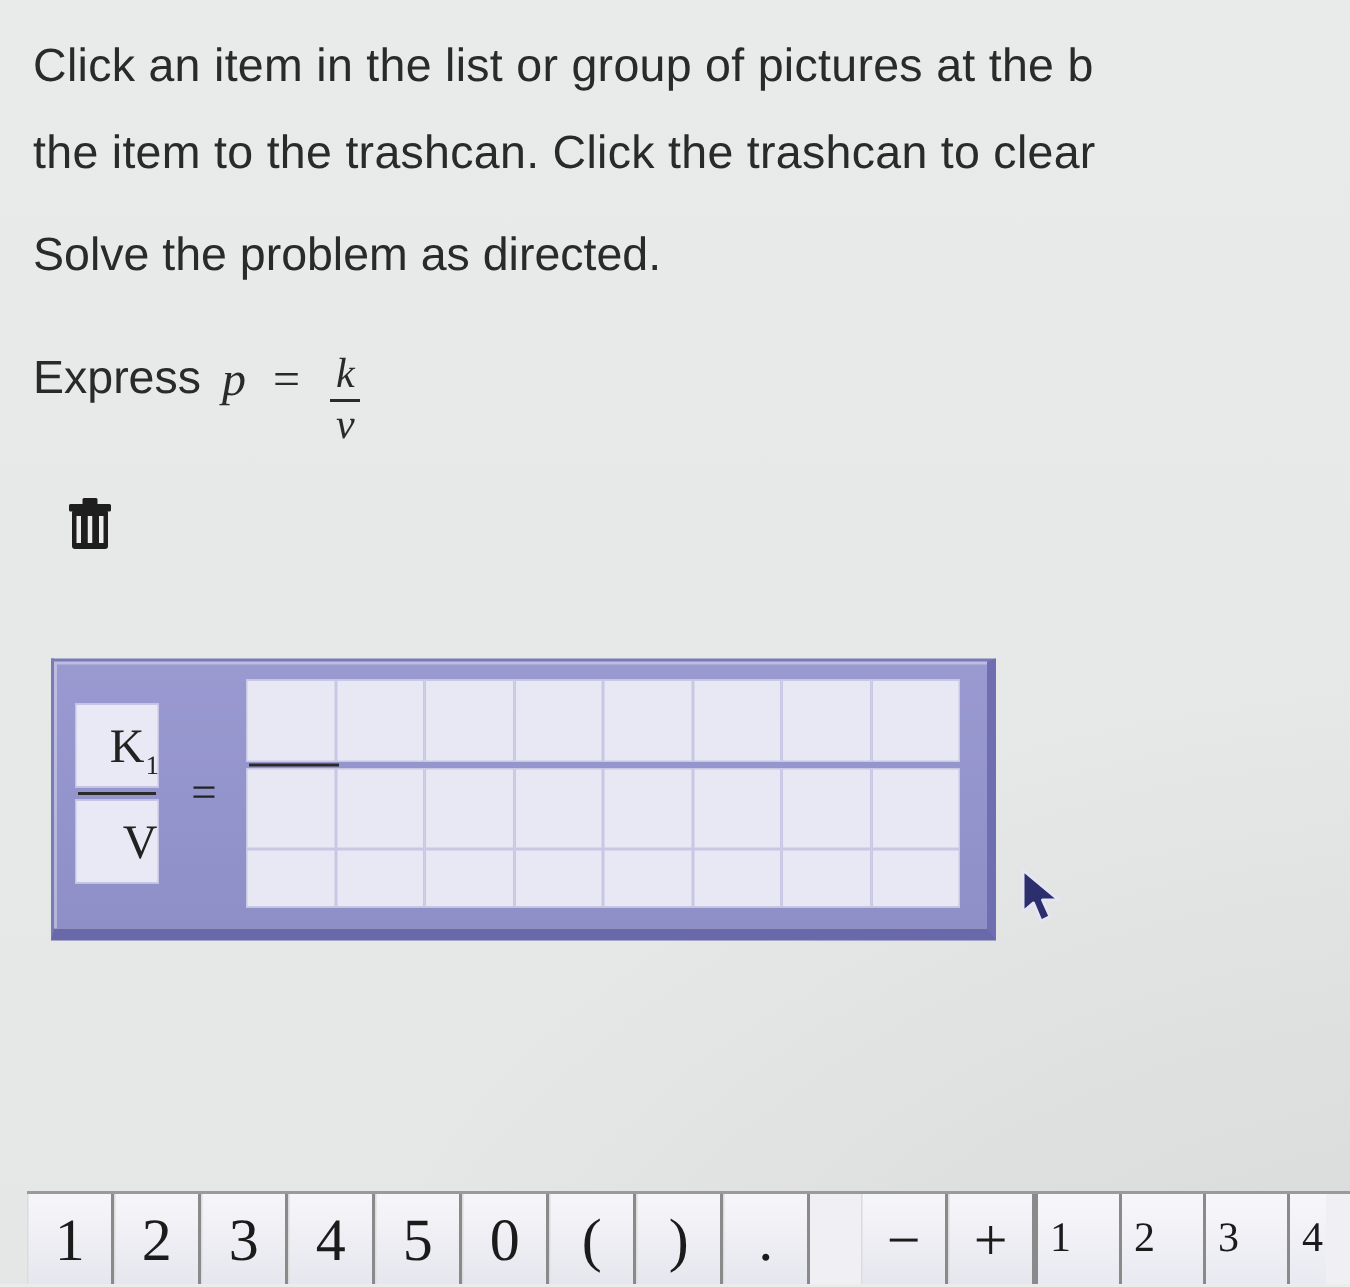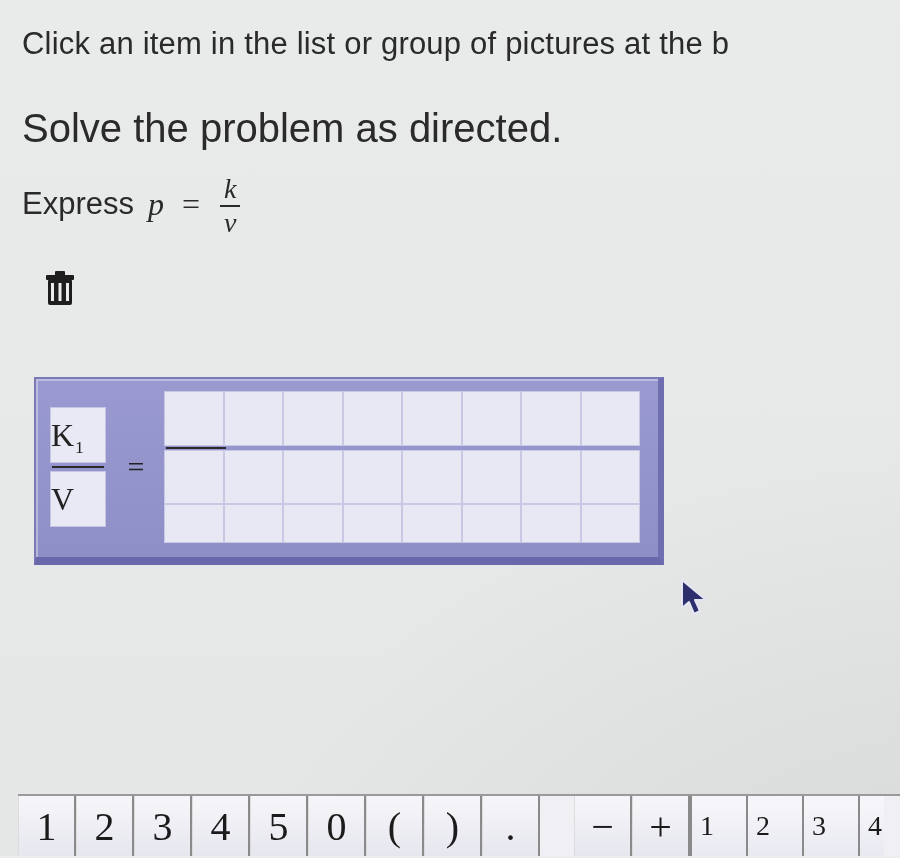--- a/index.html
+++ b/index.html
@@ -26,27 +26,27 @@
       linear-gradient(180deg, #e9eaea 0%, #e5e6e6 100%);
   }
   .instructions p {
     margin: 0 0 10px 0;
     font-size: 31px;
     line-height: 1.55;
     white-space: nowrap;
     letter-spacing: 0.2px;
   }
   .solve {
-    margin-top: 38px;
-    font-size: 40px;
+    margin-top: 26px;
+    font-size: 31px;
   }
   .express-line {
-    margin-top: 22px;
-    display: flex;
-    align-items: center;
+    margin-top: 46px;
+    display: flex;
+    align-items: flex-start;
     gap: 10px;
     font-size: 31px;
   }
   .express-line .mi { font-style: italic; font-family: "Times New Roman", serif; font-size: 32px; margin: 0 4px;}
   .frac {
     display: inline-flex;
     flex-direction: column;
     align-items: center;
     font-family: "Times New Roman", serif;
     font-style: italic;
@@ -91,21 +91,21 @@
     display: flex;
     flex-direction: column;
     align-items: stretch;
   }
   .cell {
     width: 56px; height: 56px;
     background: #e9e9f6;
     border: 1px solid #c6c6e4;
     display: flex;
     align-items: center;
-    justify-content: flex-start;
+    justify-content: flex-end;
     font-family: "Times New Roman", serif;
     font-size: 32px;
     color: #222;
   }
   .eq-col {
     display: flex;
     align-items: center;
     justify-content: center;
     width: 44px;
     font-family: "Times New Roman", serif;
@@ -179,20 +179,21 @@
   .pal-frag:last-child { min-width: 26px; }
   .sub { font-size: 0.55em; position: relative; top: 0.45em; left: 1px;}
 </style>
 </head>
 <body>
 
 <div class="page">
 
   <div class="instructions">
     <p>Click an item in the list or group of pictures at the b</p>
+    <p>the item to the trashcan. Click the trashcan to clear </p>
   </div>
 
   <div class="solve">Solve the problem as directed.</div>
 
   <div class="express-line">
     <span>Express </span>
     <span class="mi">p</span>
     <span class="mi" style="font-style:normal">=</span>
     <span class="frac">
       <span class="num">k</span>

